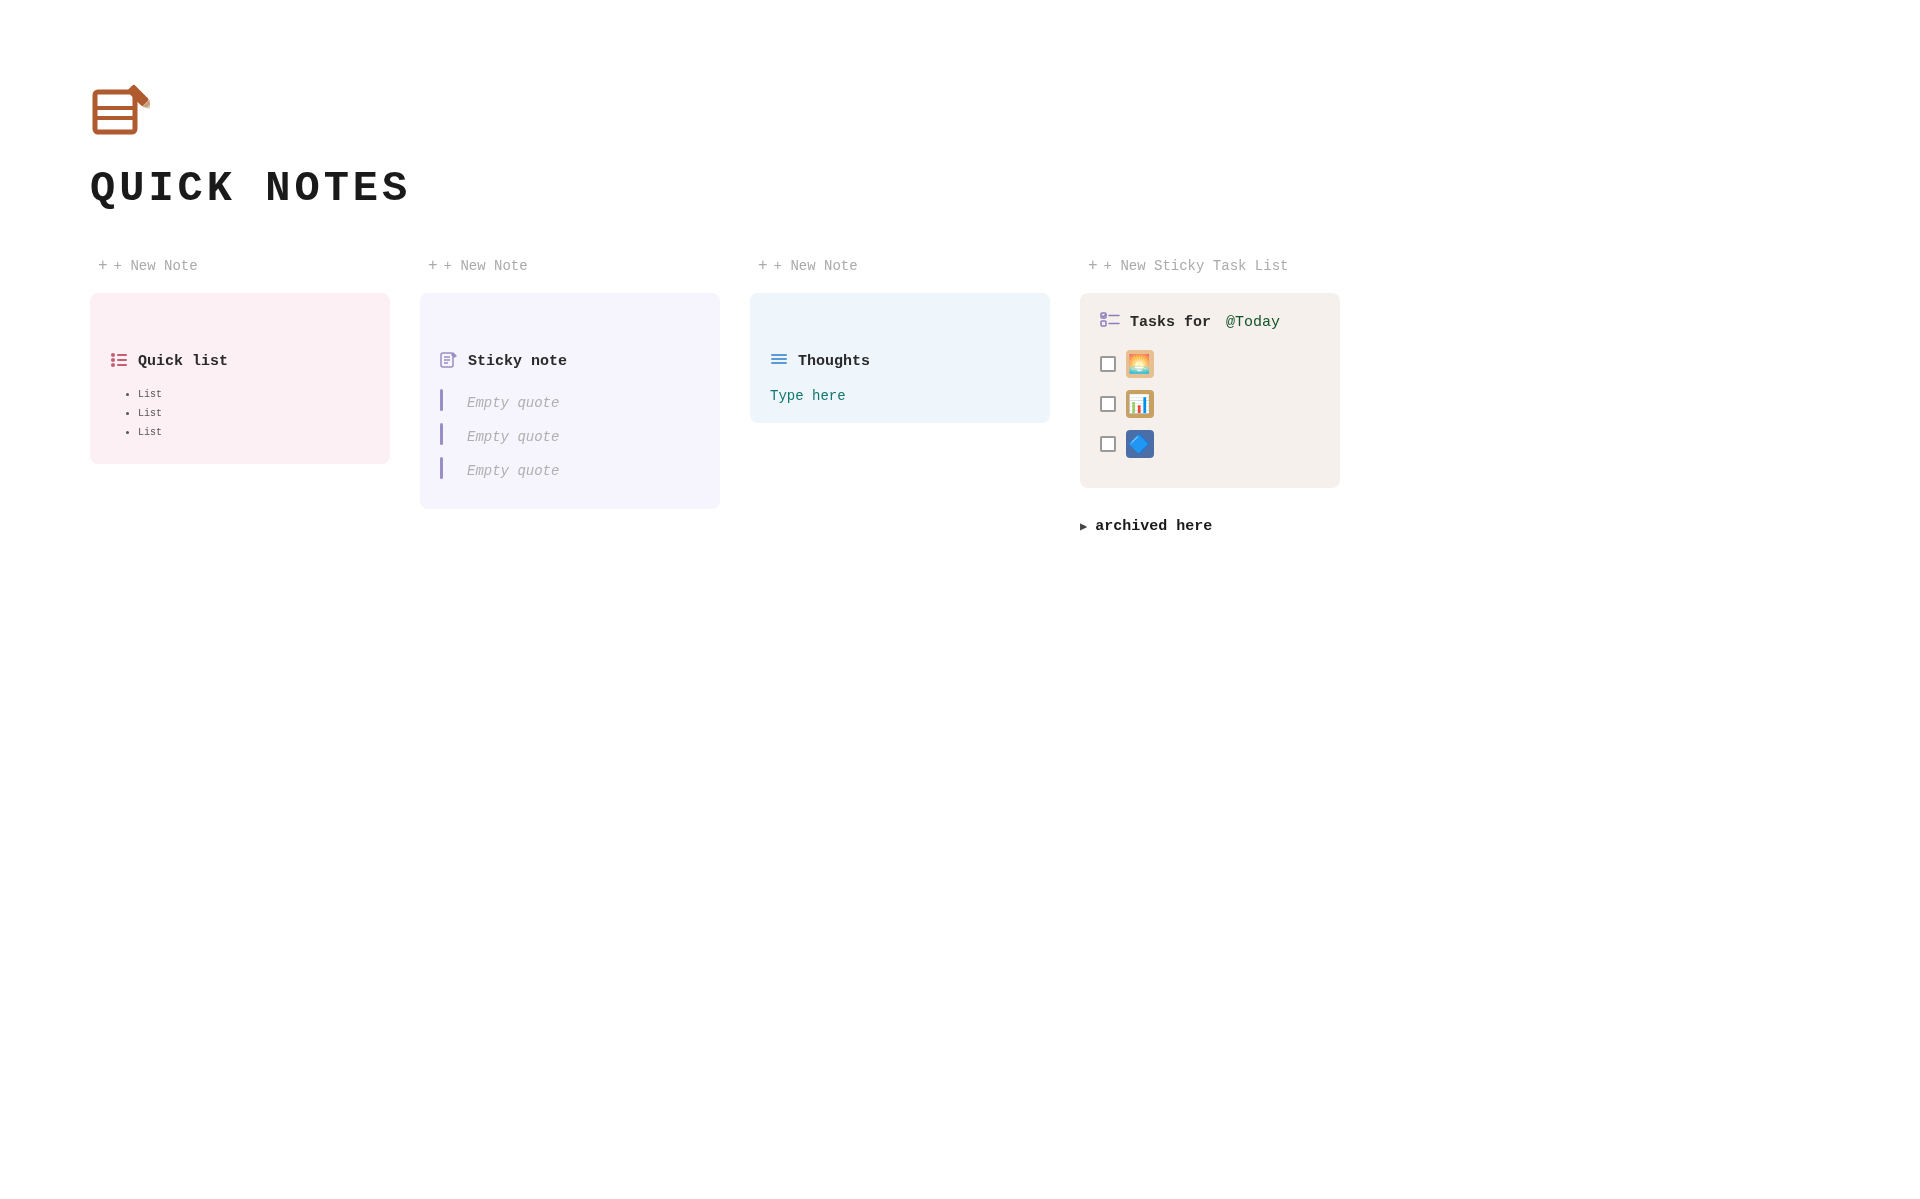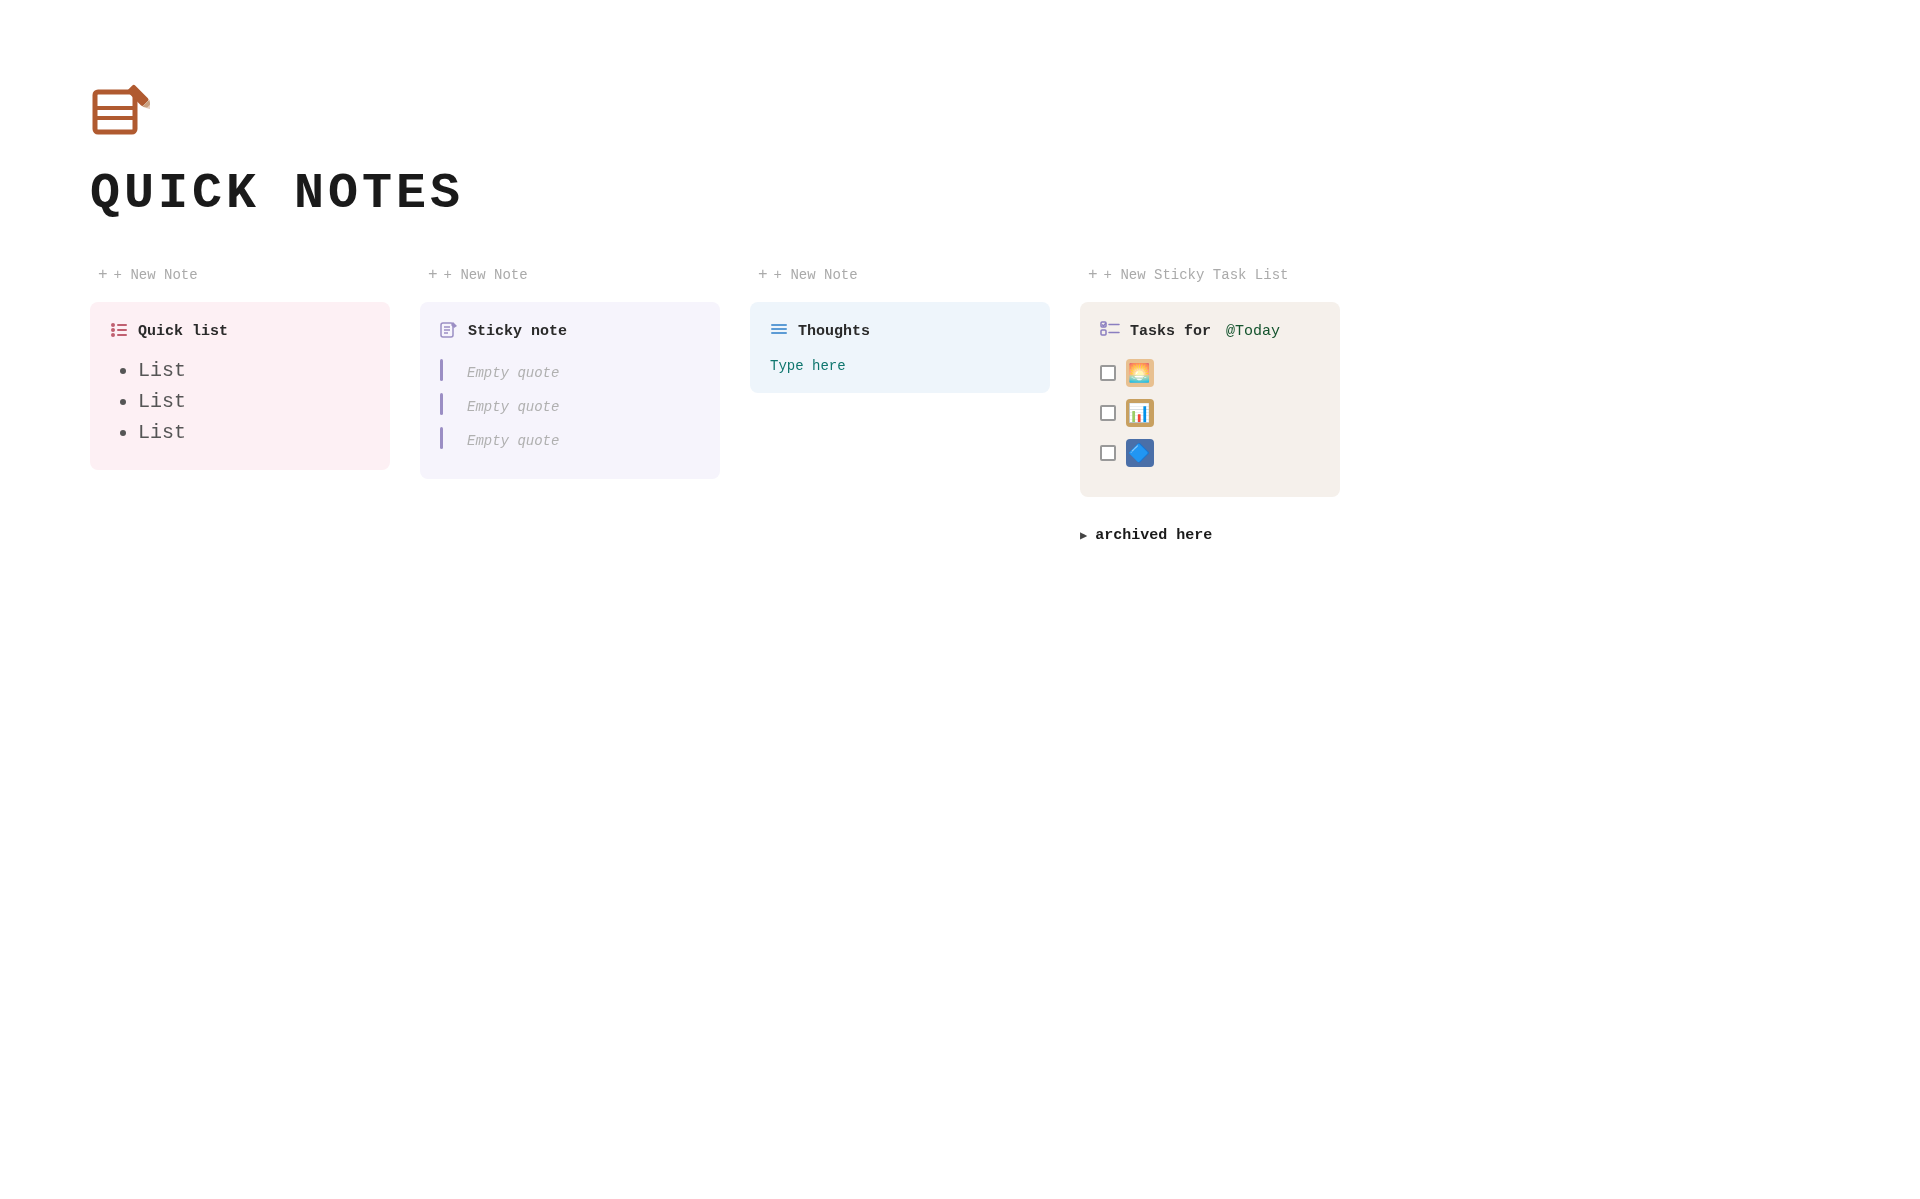--- a/index.html
+++ b/index.html
@@ -22,21 +22,21 @@
 
     
     .app-logo {
       width: 60px;
       height: 60px;
       margin-bottom: 20px;
     }
 
     
     .page-title {
-      font-size: 50px;
+      font-size: 42px;
       font-weight: 900;
       letter-spacing: 4px;
       color: #1a1a1a;
       margin-bottom: 40px;
       font-family: 'Courier New', Courier, monospace;
     }
 
     
     .columns {
       display: flex;
@@ -102,31 +102,32 @@
     
     .card-header {
       display: flex;
       align-items: center;
       gap: 10px;
       margin-bottom: 16px;
       font-family: 'Courier New', Courier, monospace;
       font-size: 15px;
       font-weight: 700;
       color: #2a2a2a;
+      margin-top: 39px;
     }
 
     
     .list-items {
       list-style: disc;
       padding-left: 28px;
     }
 
     .list-items li {
       font-family: 'Courier New', Courier, monospace;
-      font-size: 20px;
+      font-size: 10px;
       color: #555555;
       margin-bottom: 8px;
     }
 
     
     .quote-block {
       display: flex;
       align-items: flex-end;
       gap: 12px;
       margin-bottom: 12px;

